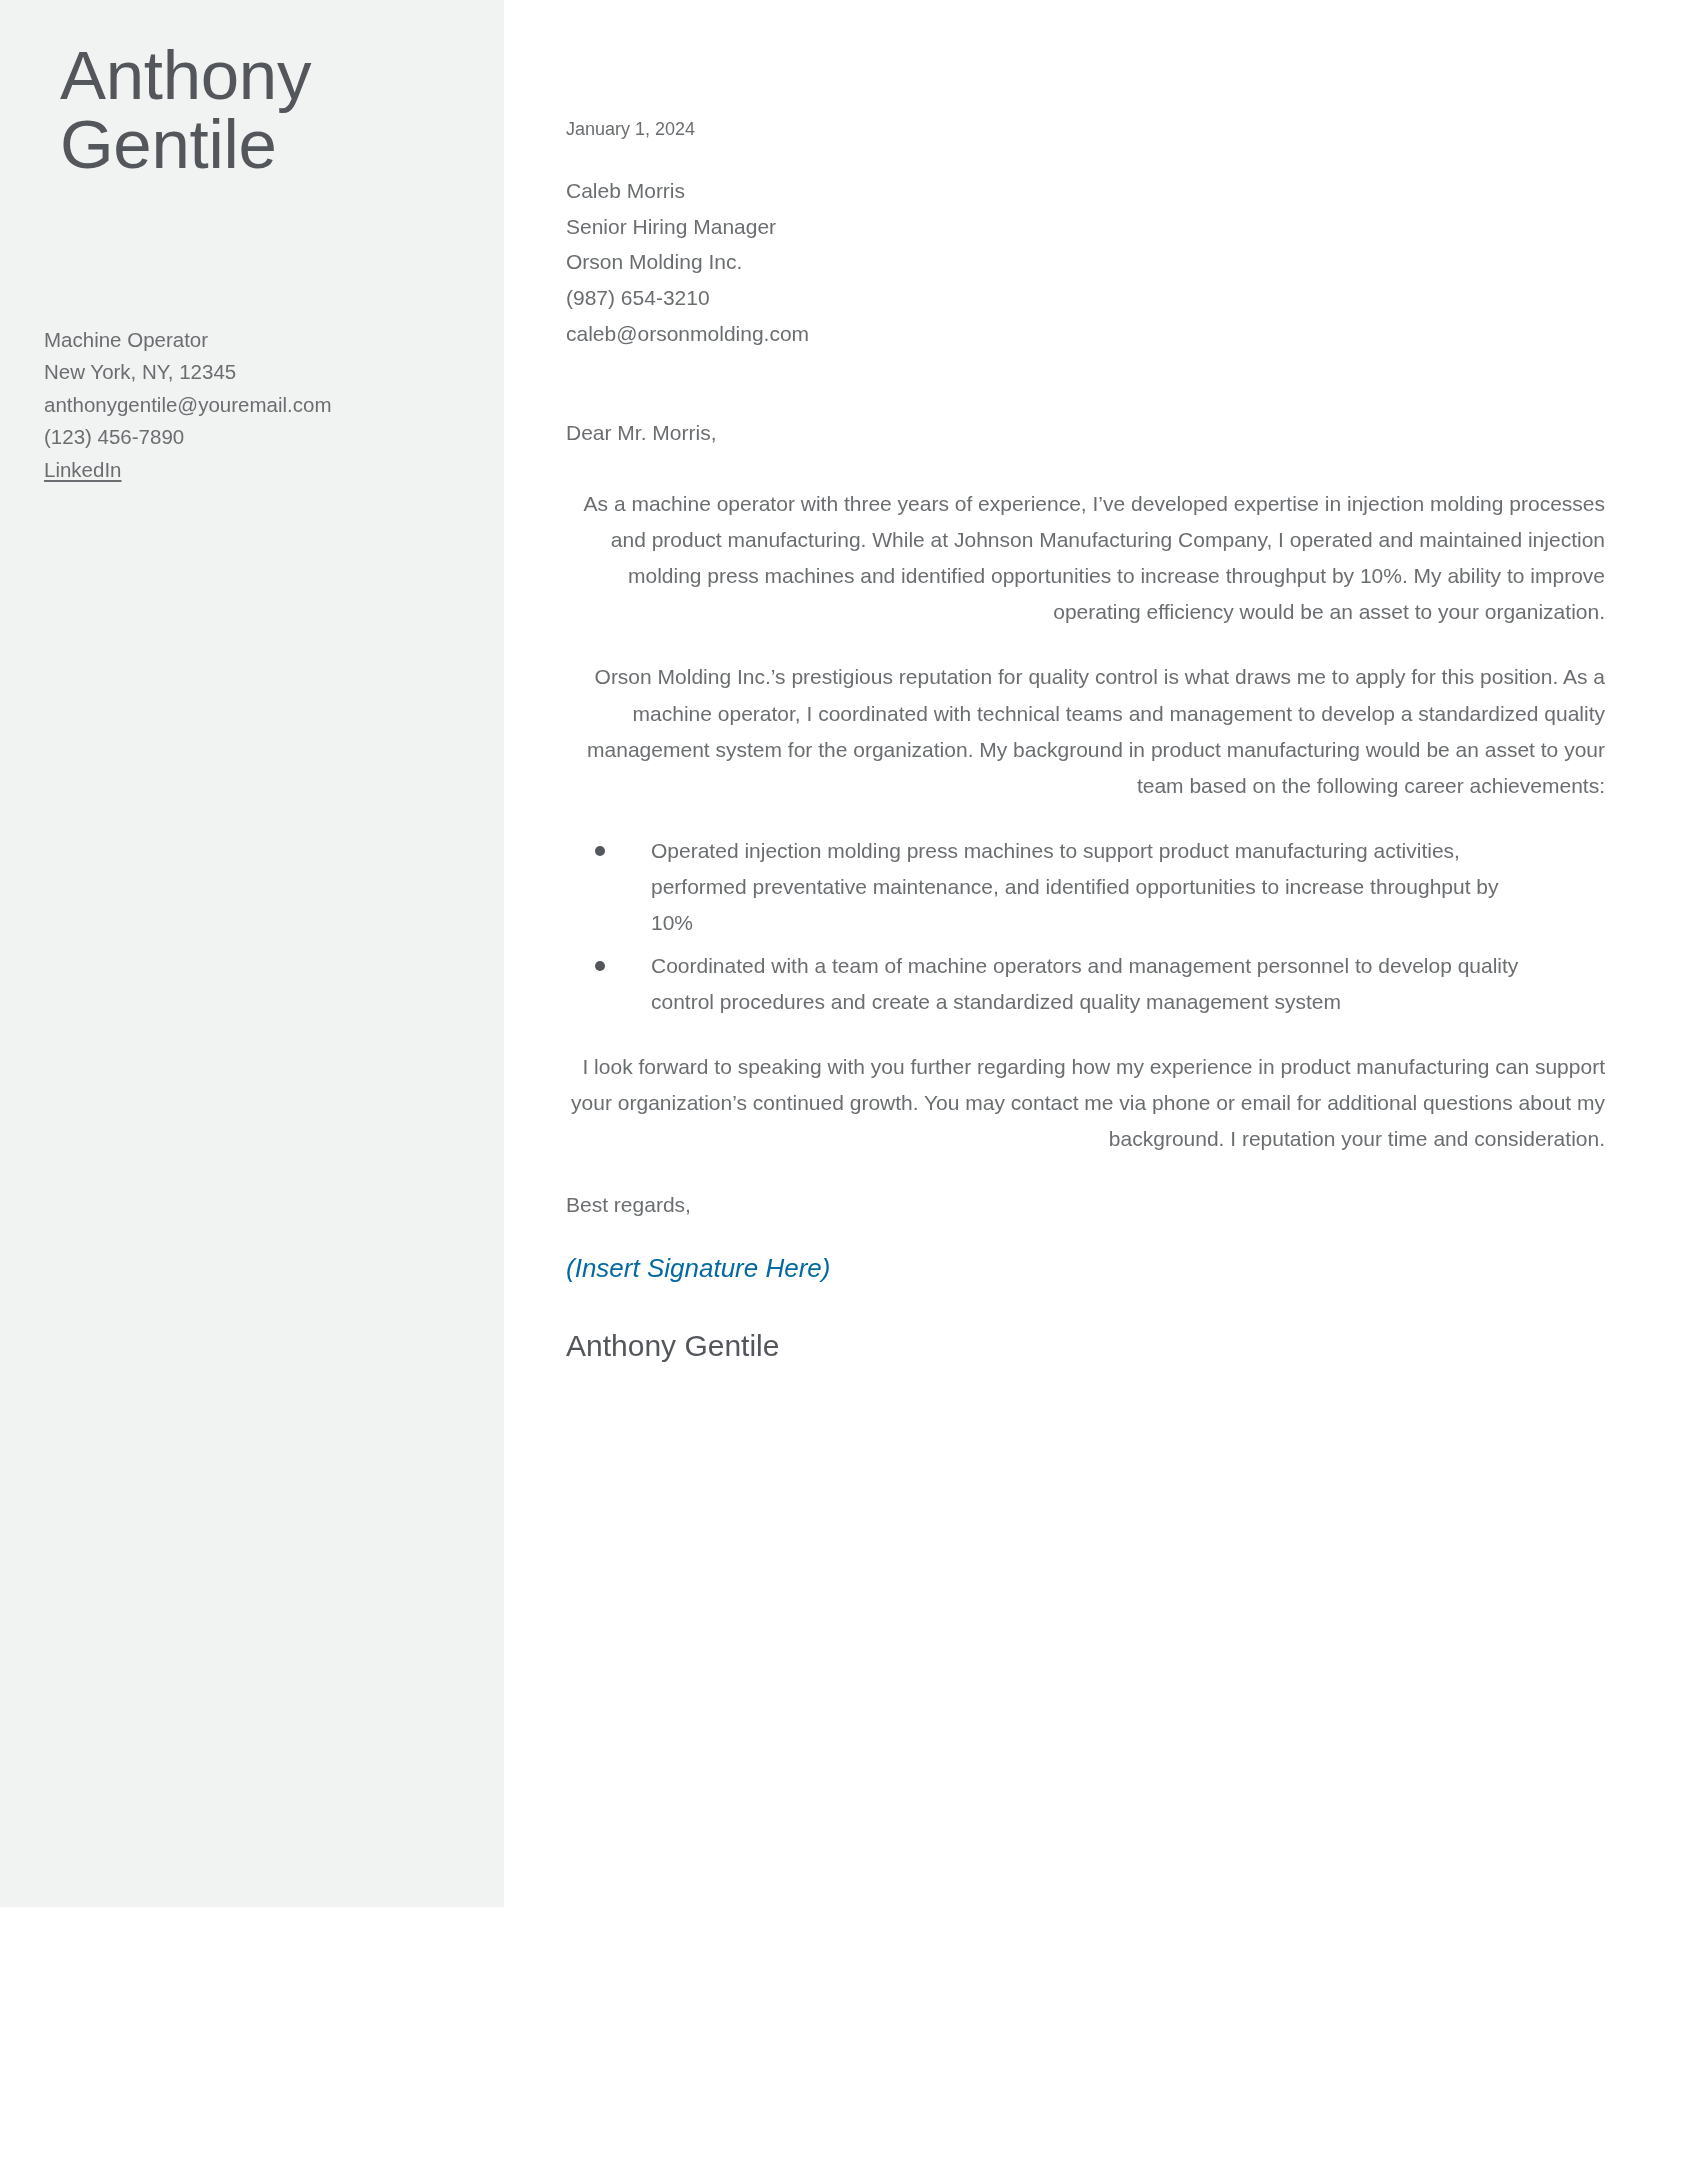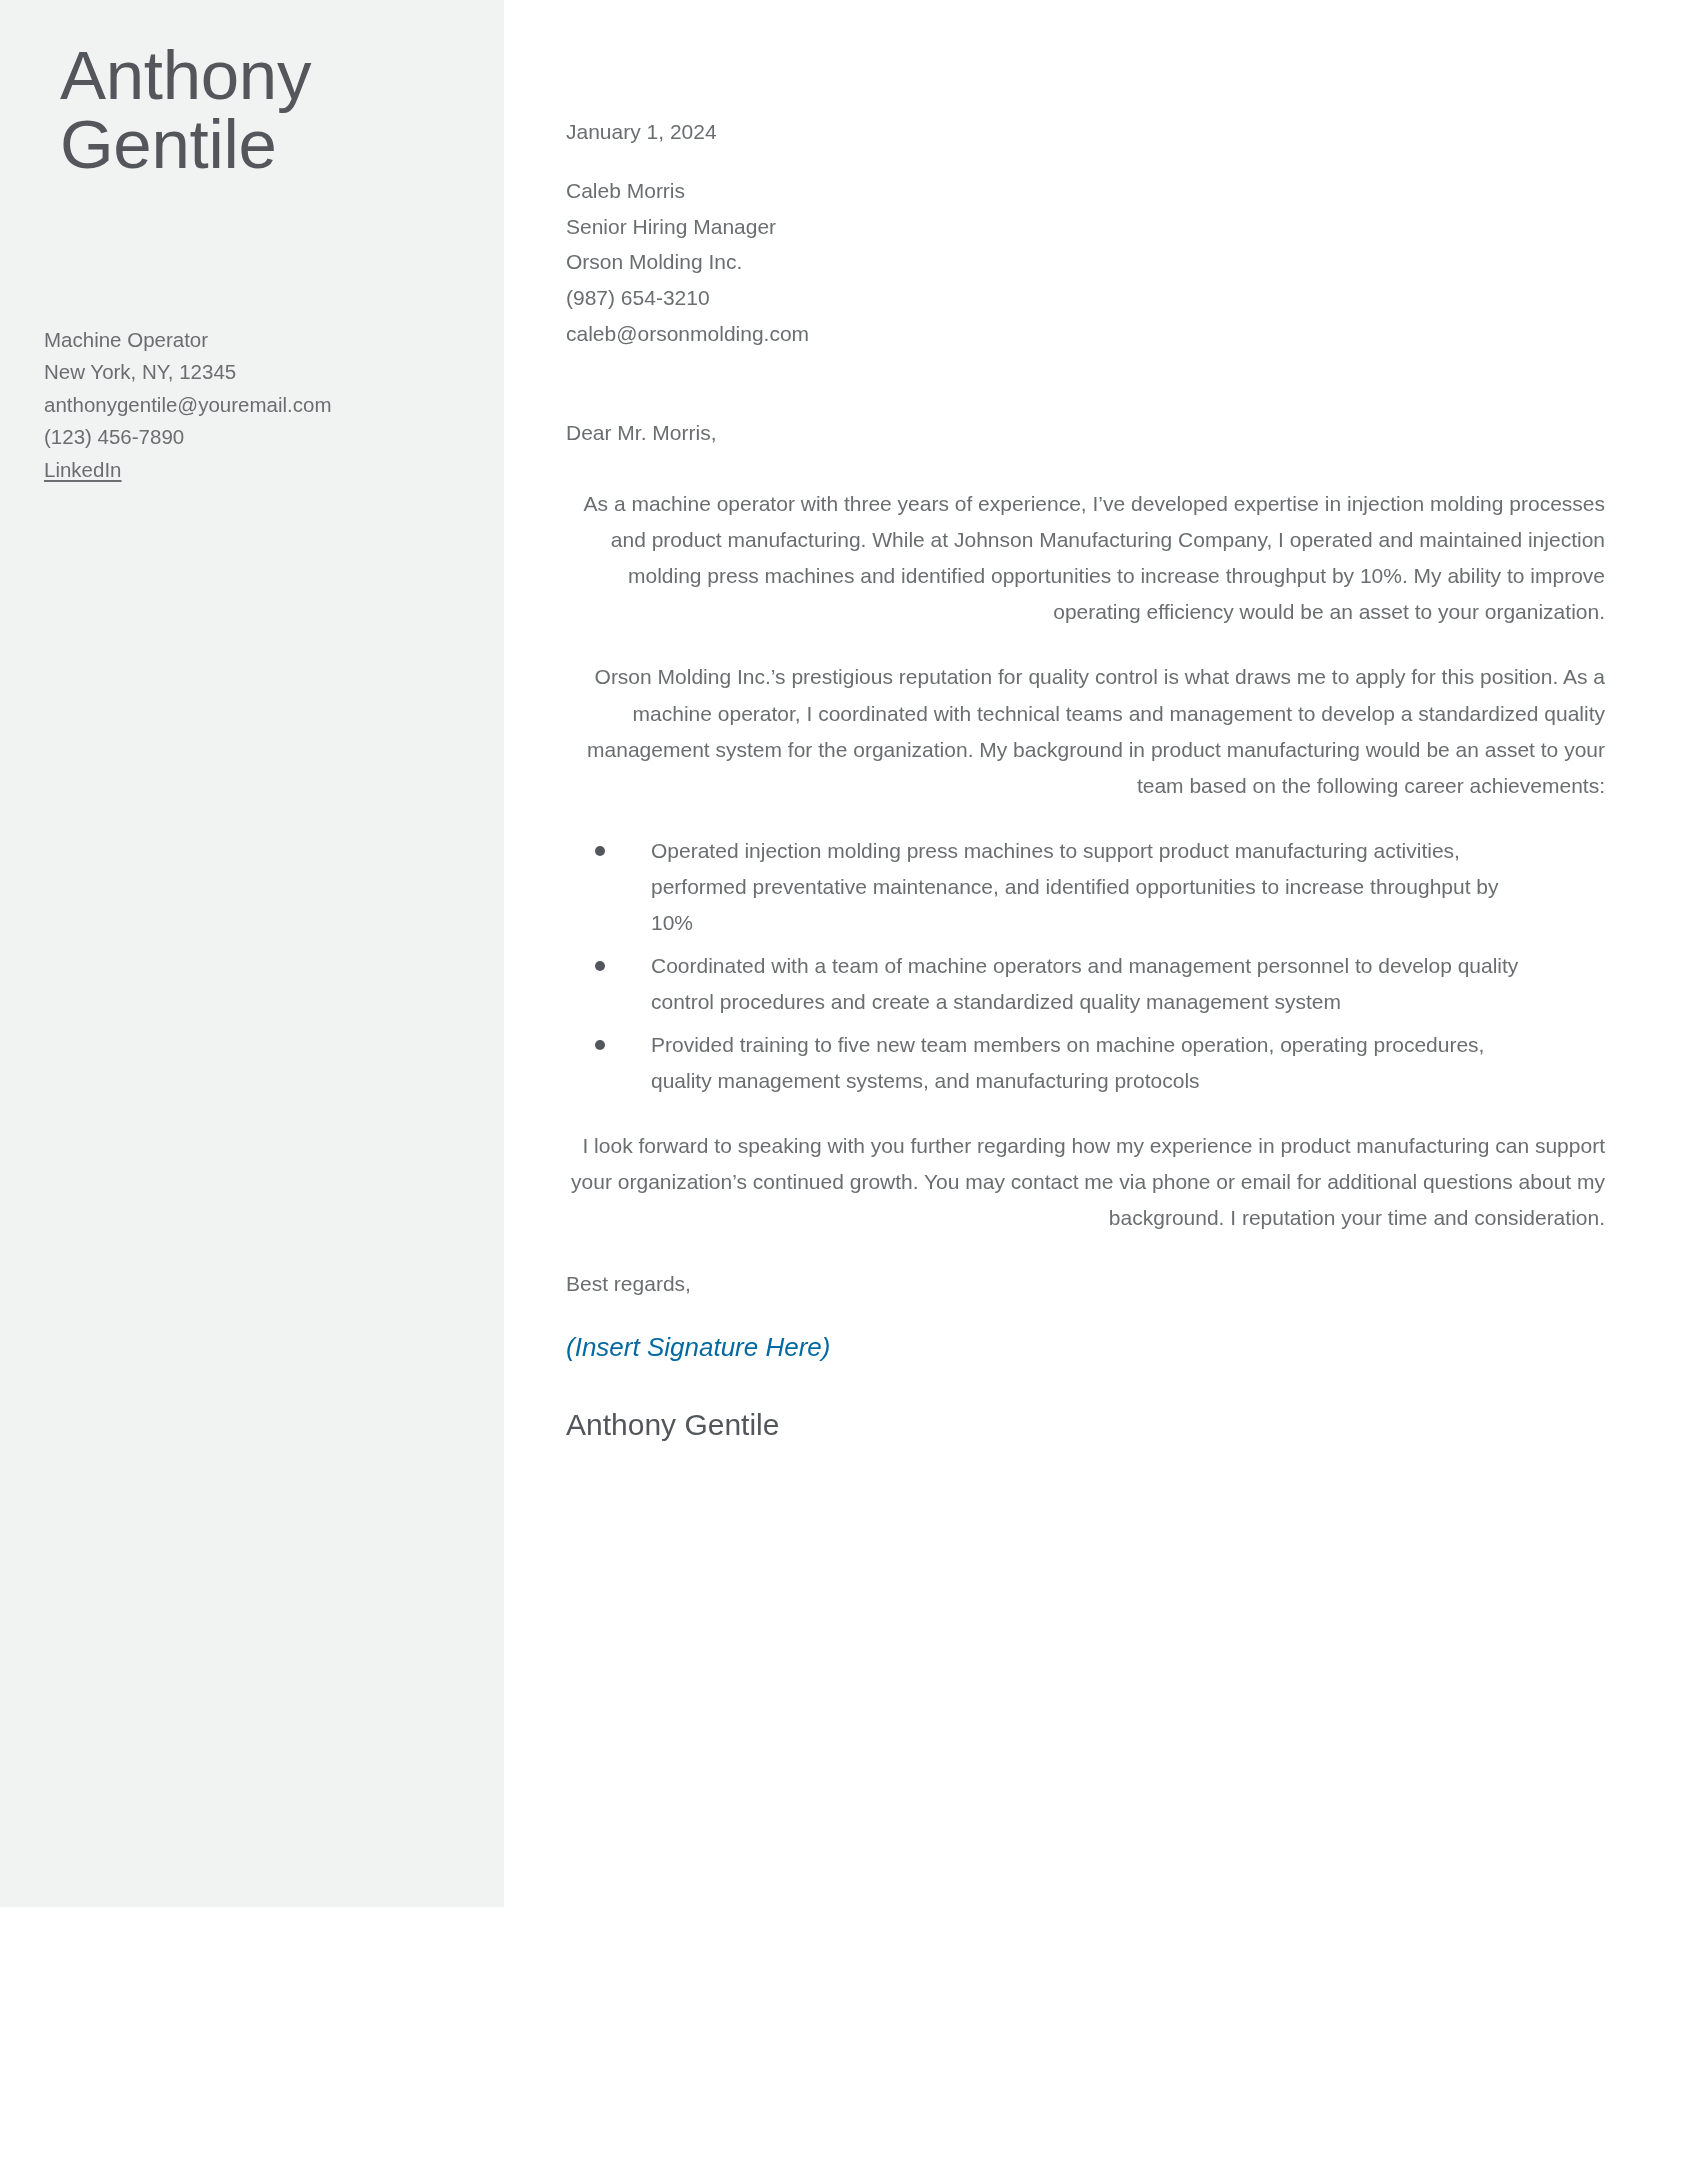--- a/index.html
+++ b/index.html
@@ -64,21 +64,21 @@
     position: absolute;
     left: 566px;
     top: 0;
     width: 1045px;
     color: #6b6e70;
   }
   .date {
     position: absolute;
     top: 116px;
     left: 0;
-    font-size: 21px;
+    font-size: 18px;
     line-height: 1.5;
     color: #6b6e70;
   }
   .recipient {
     position: absolute;
     top: 173px;
     left: 0;
   }
   .recipient-line {
     font-size: 21px;
@@ -197,24 +197,20 @@
 
       <ul class="achievements">
         <li>
           <span class="bullet-dot"></span>
           <span>Operated injection molding press machines to support product manufacturing activities, performed preventative maintenance, and identified opportunities to increase throughput by 10%</span>
         </li>
         <li>
           <span class="bullet-dot"></span>
           <span>Coordinated with a team of machine operators and management personnel to develop quality control procedures and create a standardized quality management system</span>
         </li>
-        <li>
-          <span class="bullet-dot"></span>
-          <span>Provided training to five new team members on machine operation, operating procedures, quality management systems, and manufacturing protocols</span>
-        </li>
       </ul>
 
       <p class="para last-para">I look forward to speaking with you further regarding how my experience in product manufacturing can support your organization’s continued growth. You may contact me via phone or email for additional questions about my background. I reputation your time and consideration.</p>
 
       <p class="closing">Best regards,</p>
 
       <p class="signature-placeholder">(Insert Signature Here)</p>
 
       <p class="signature-name">Anthony Gentile</p>
 

